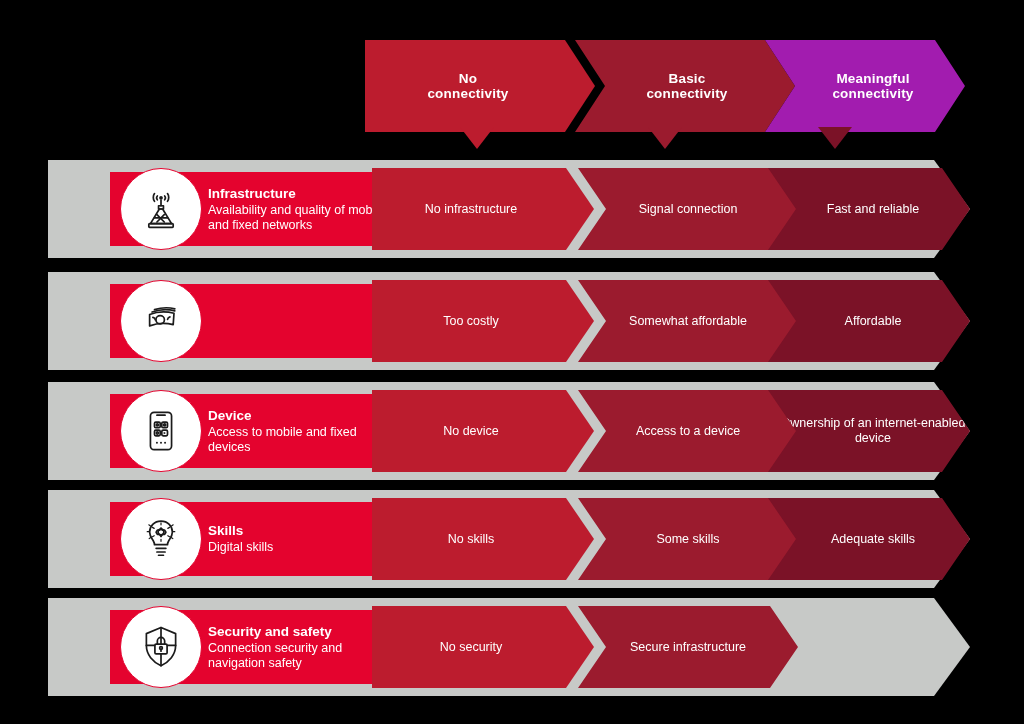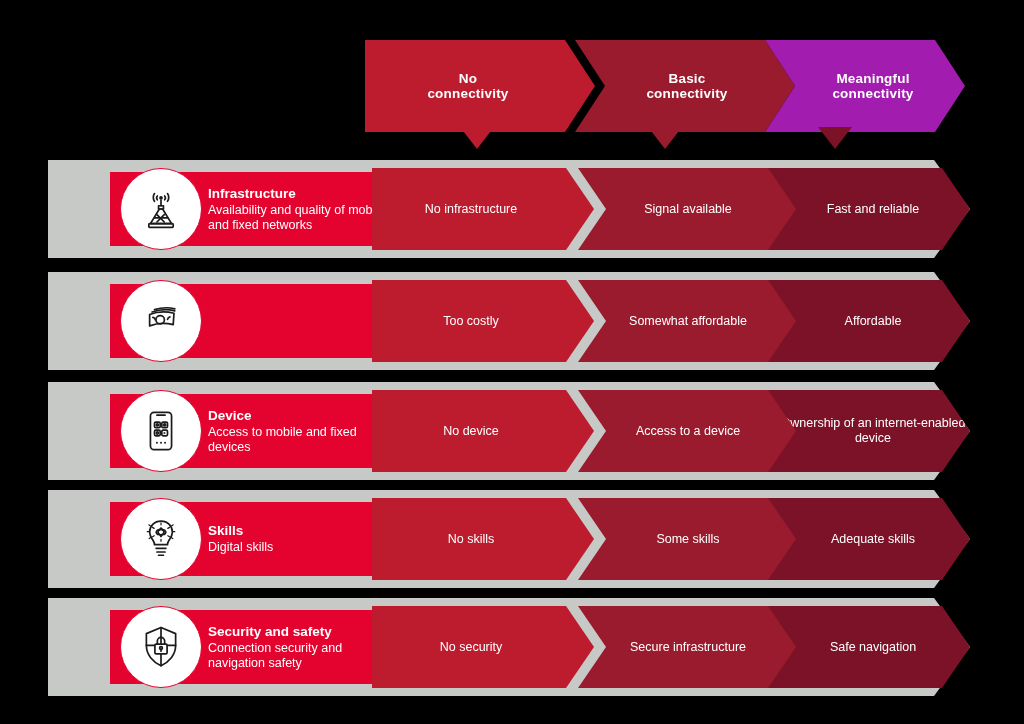--- a/index.html
+++ b/index.html
@@ -111,21 +111,21 @@
   </div>
   <div class="label-text">
     <div class="label-title">Infrastructure</div>
     <div class="label-sub">Availability and quality of mobile and fixed networks</div>
   </div>
   <div class="cells">
     <div class="cell cell-1">
         <span class="t">No infrastructure</span>
       </div>
     <div class="cell cell-2">
-        <span class="t">Signal available</span>
+        <span class="t">Signal connection</span>
       </div>
     <div class="cell cell-3">
         <span class="t">Fast and reliable</span>
       </div>
   </div>
 </div>
 
 <div class="row" style="top:272px;">
   <div class="band"></div>
   <div class="label-arrow"></div>
@@ -236,17 +236,14 @@
     <div class="label-title">Security and safety</div>
     <div class="label-sub">Connection security and navigation safety</div>
   </div>
   <div class="cells">
     <div class="cell cell-1">
         <span class="t">No security</span>
       </div>
     <div class="cell cell-2">
         <span class="t">Secure infrastructure</span>
       </div>
-    <div class="cell cell-3">
-        <span class="t">Safe navigation</span>
-      </div>
   </div>
 </div>
 
 </body></html>

